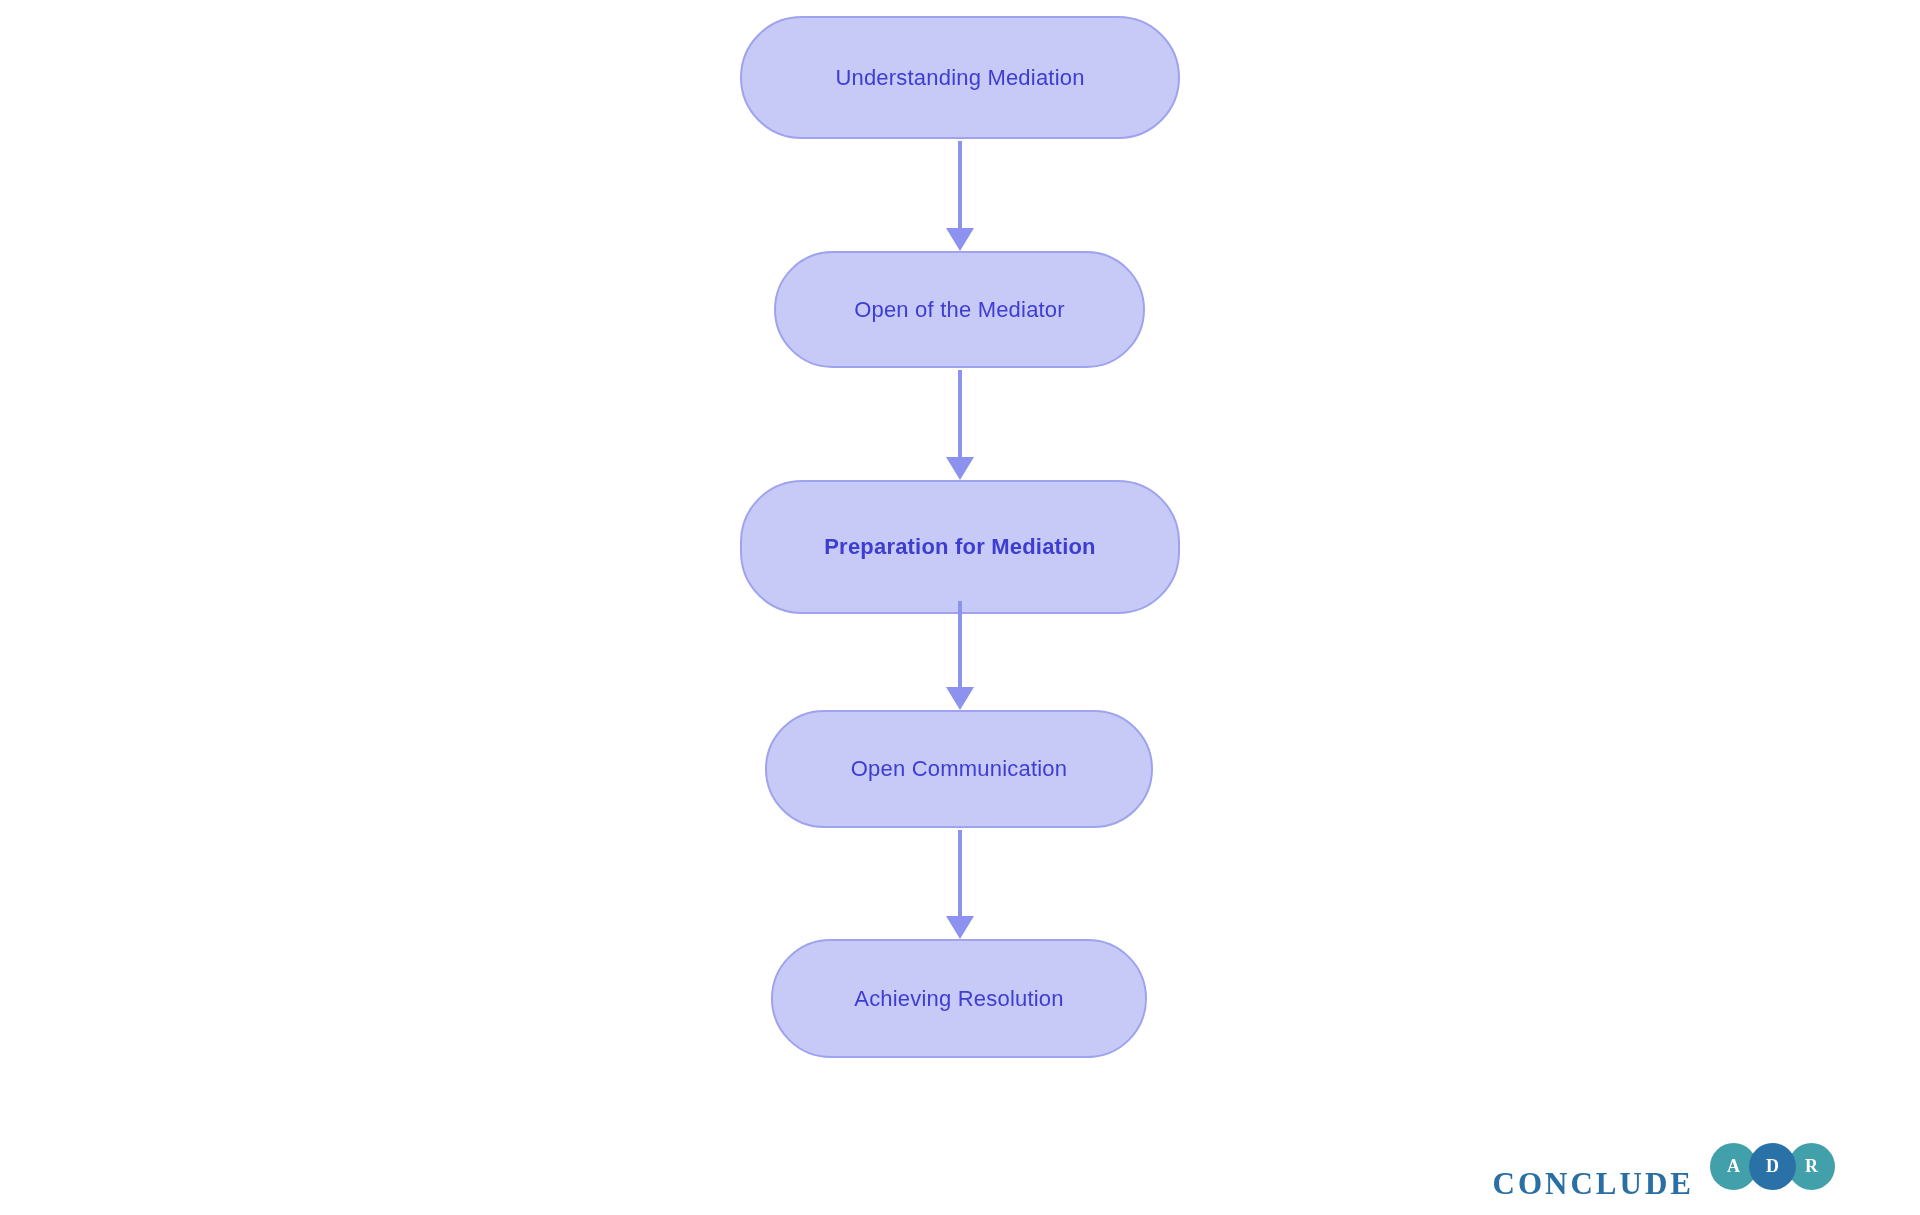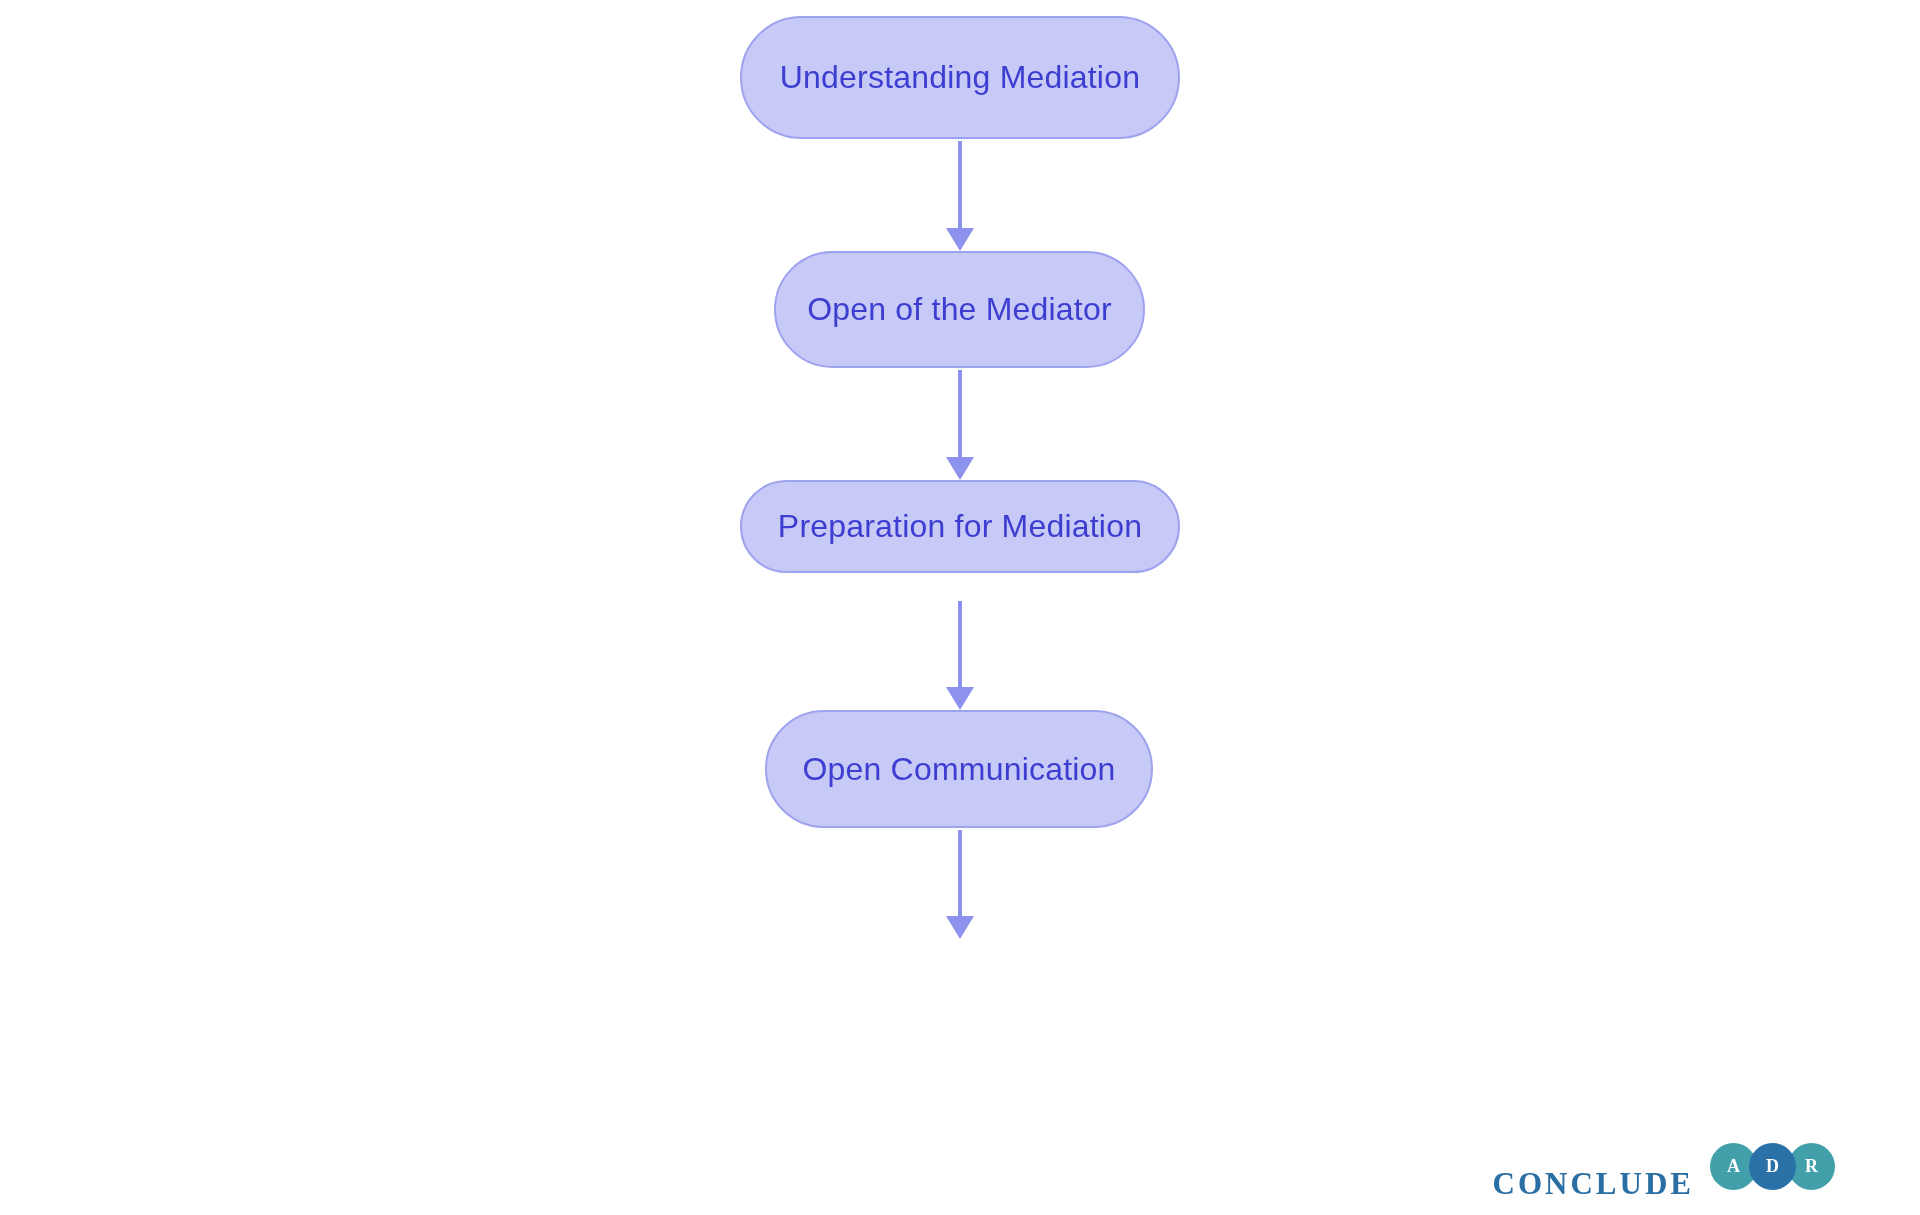--- a/index.html
+++ b/index.html
@@ -24,27 +24,27 @@
     position:absolute;
     background:var(--node-fill);
     border:2px solid var(--node-border);
     border-radius:62px;
     display:flex;
     align-items:center;
     justify-content:center;
   }
   .node span{
     color:var(--node-text);
-    font-size:32px;
+    font-size:22px;
     letter-spacing:0.2px;
     white-space:nowrap;
   }
   .node-1{left:740px;top:16px;width:440px;height:123px;}
   .node-2{left:774px;top:251px;width:371px;height:117px;}
-  .node-3{left:740px;top:480px;width:440px;height:93px;}
+  .node-3{left:740px;top:480px;width:440px;height:134px;font-weight:bold;}
   .node-4{left:765px;top:710px;width:388px;height:118px;justify-content:center;}
   .node-5{left:771px;top:939px;width:376px;height:119px;}
 
   .arrow{
     position:absolute;
     left:946px;           
     width:28px;
     display:flex;
     flex-direction:column;
     align-items:center;
@@ -128,20 +128,23 @@
 
   <div class="node node-4">
     <span>Open Communication</span>
   </div>
 
   <div class="arrow arrow-4">
     <div class="arrow-line"></div>
     <div class="arrow-head"></div>
   </div>
 
+  <div class="node node-5">
+    <span>Achieving Resolution</span>
+  </div>
 
   <div class="logo">
     <span class="wordmark">CONCLUDE</span>
     <span class="badges">
       <span class="badge badge-a" style="background: rgb(66, 160, 170);">A</span>
       <span class="badge badge-d" style="background: rgb(42, 113, 168);">D</span>
       <span class="badge badge-r" style="background: rgb(66, 160, 170);">R</span>
     </span>
   </div>
 

